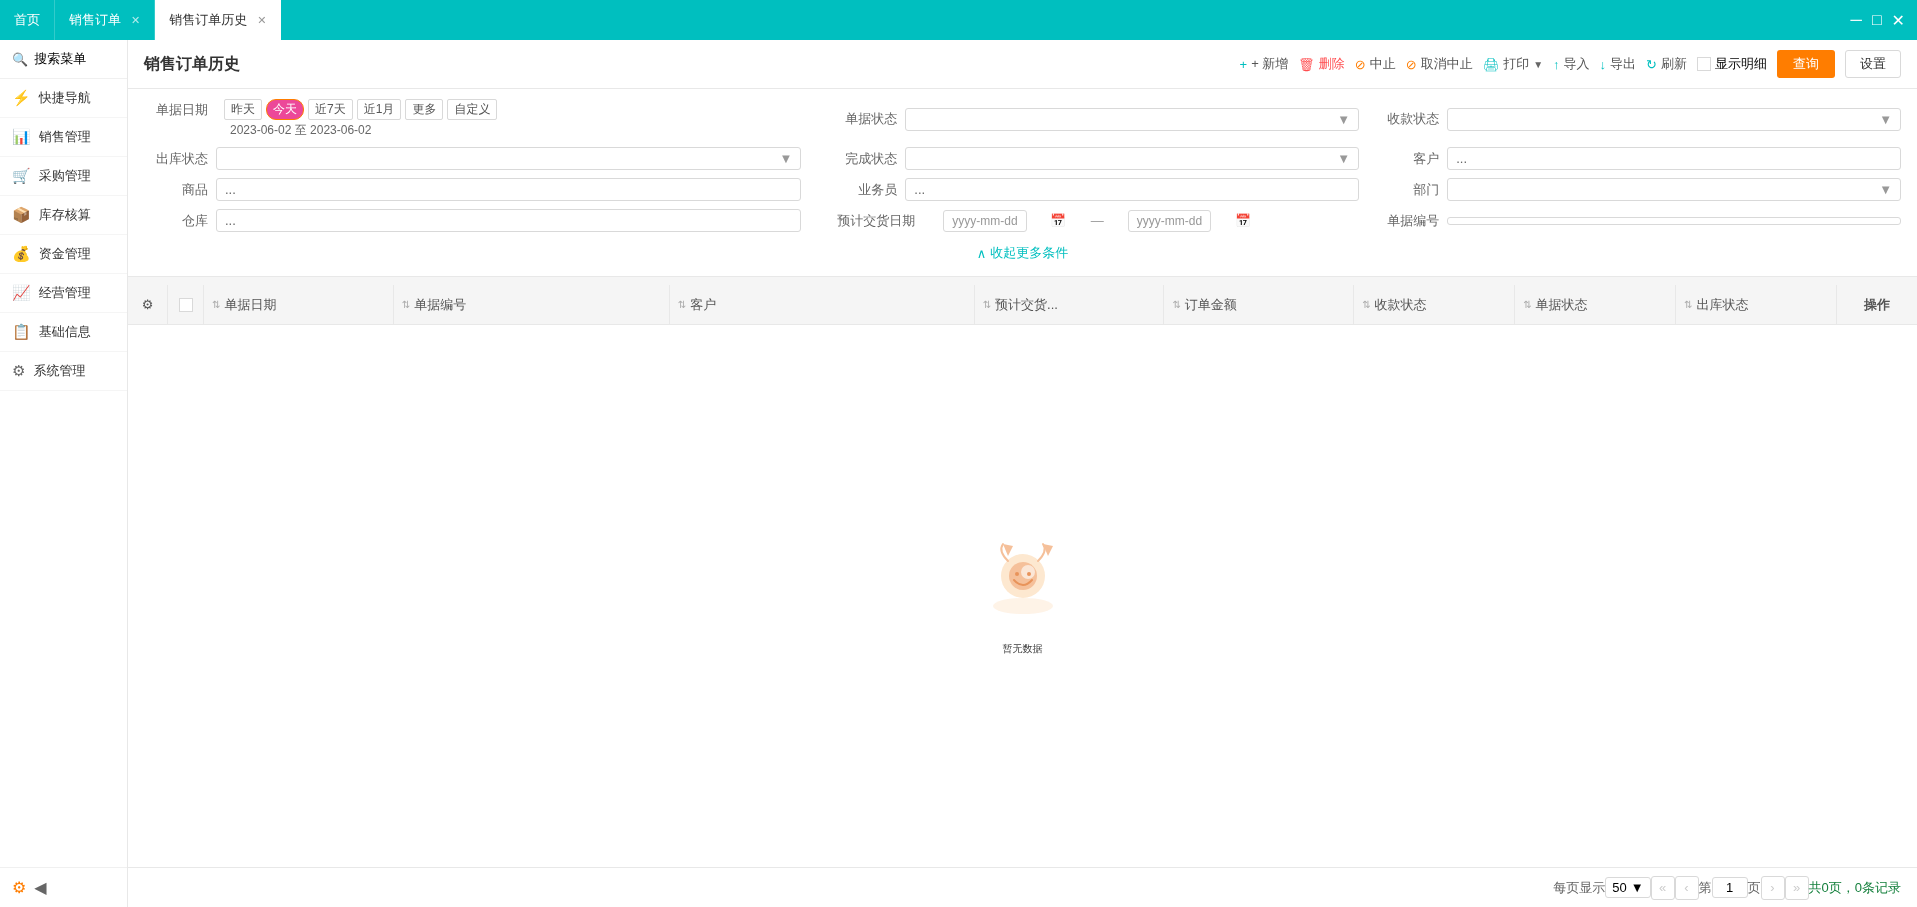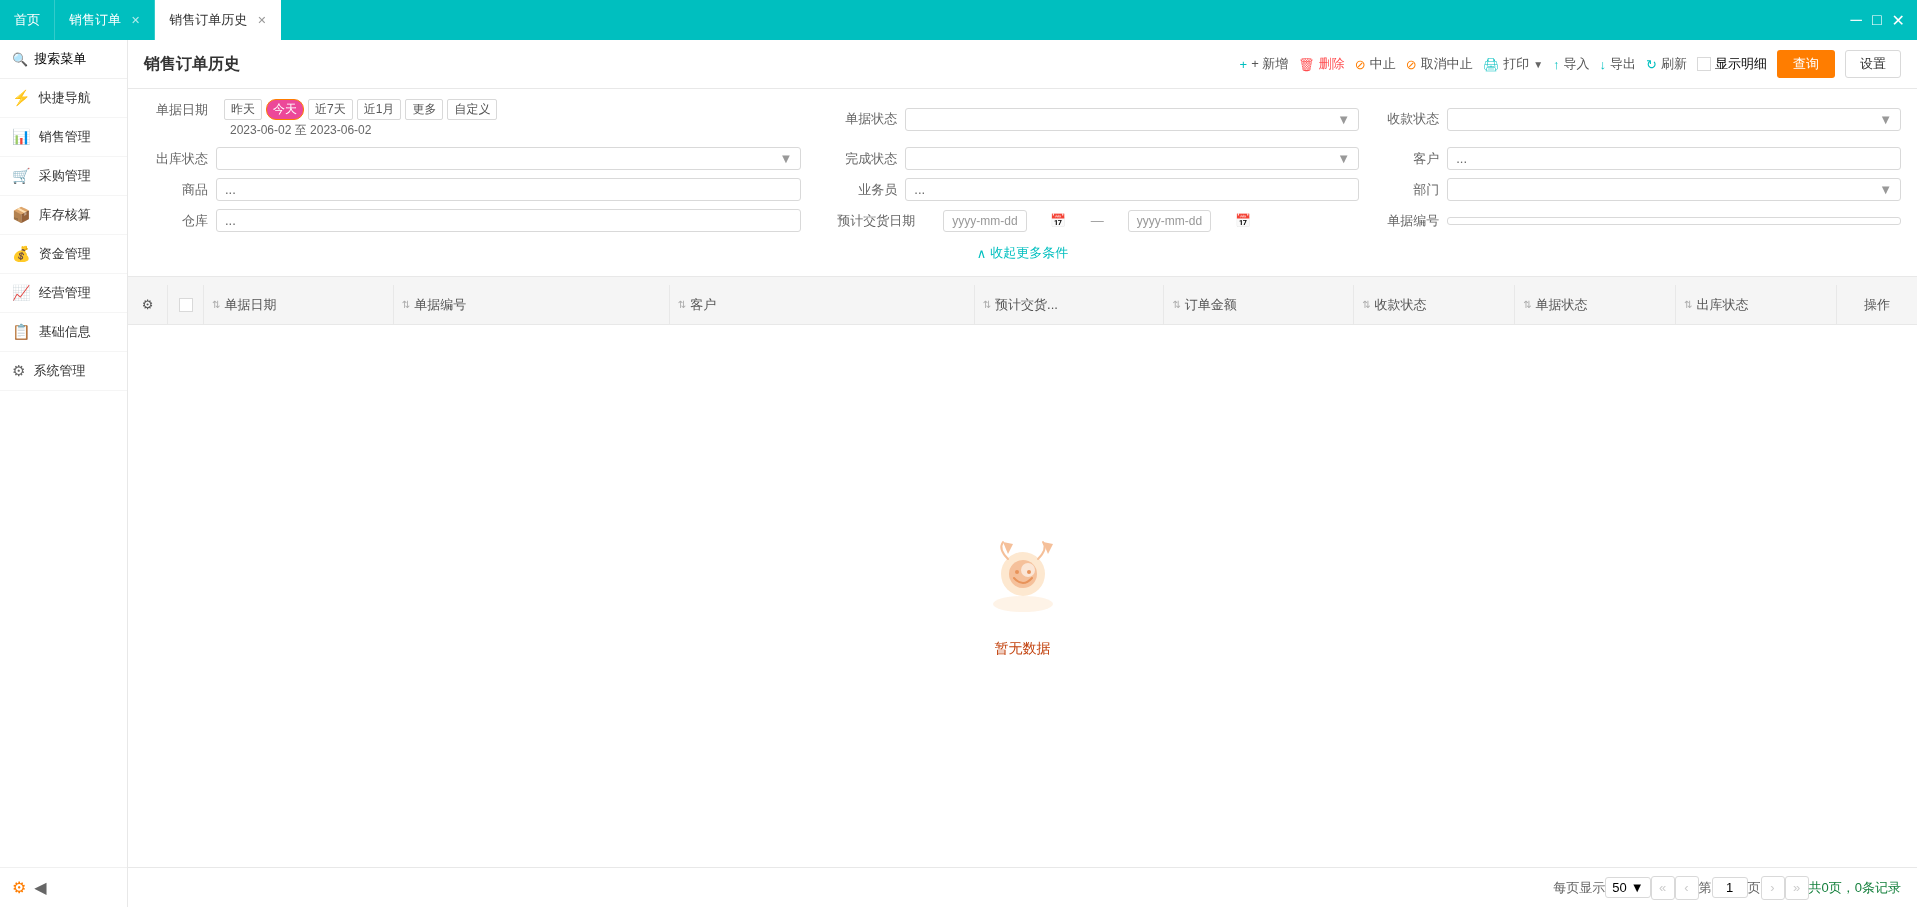--- a/index.html
+++ b/index.html
@@ -281,39 +281,39 @@
     .th-setting { width: 40px; justify-content: center; }
     .th-check { width: 36px; justify-content: center; }
     .th-date { flex: 1.2; }
     .th-no { flex: 1.8; }
     .th-customer { flex: 2; }
     .th-delivery { flex: 1.2; }
     .th-amount { flex: 1.2; }
     .th-payment { flex: 1; }
     .th-order-status { flex: 1; }
     .th-out-status { flex: 1; }
-    .th-op { width: 80px; justify-content: center; border-right: none; }
+    .th-op { width: 80px; justify-content: center; border-right: none; font-weight: bold; }
     .sort-icon { color: #aaa; font-size: 10px; }
 
     
     .empty-state {
       flex: 1;
       display: flex;
       flex-direction: column;
       align-items: center;
       justify-content: center;
       gap: 16px;
     }
     .empty-icon {
       width: 90px;
       height: 90px;
     }
     .empty-text {
-      color: #c2410c;
-      font-size: 14px;
+      color: #404040;
+      font-size: 10px;
     }
 
     
     .table-footer {
       height: 40px;
       background: #fff;
       border-top: 1px solid #e8e8e8;
       display: flex;
       align-items: center;
       justify-content: flex-end;

